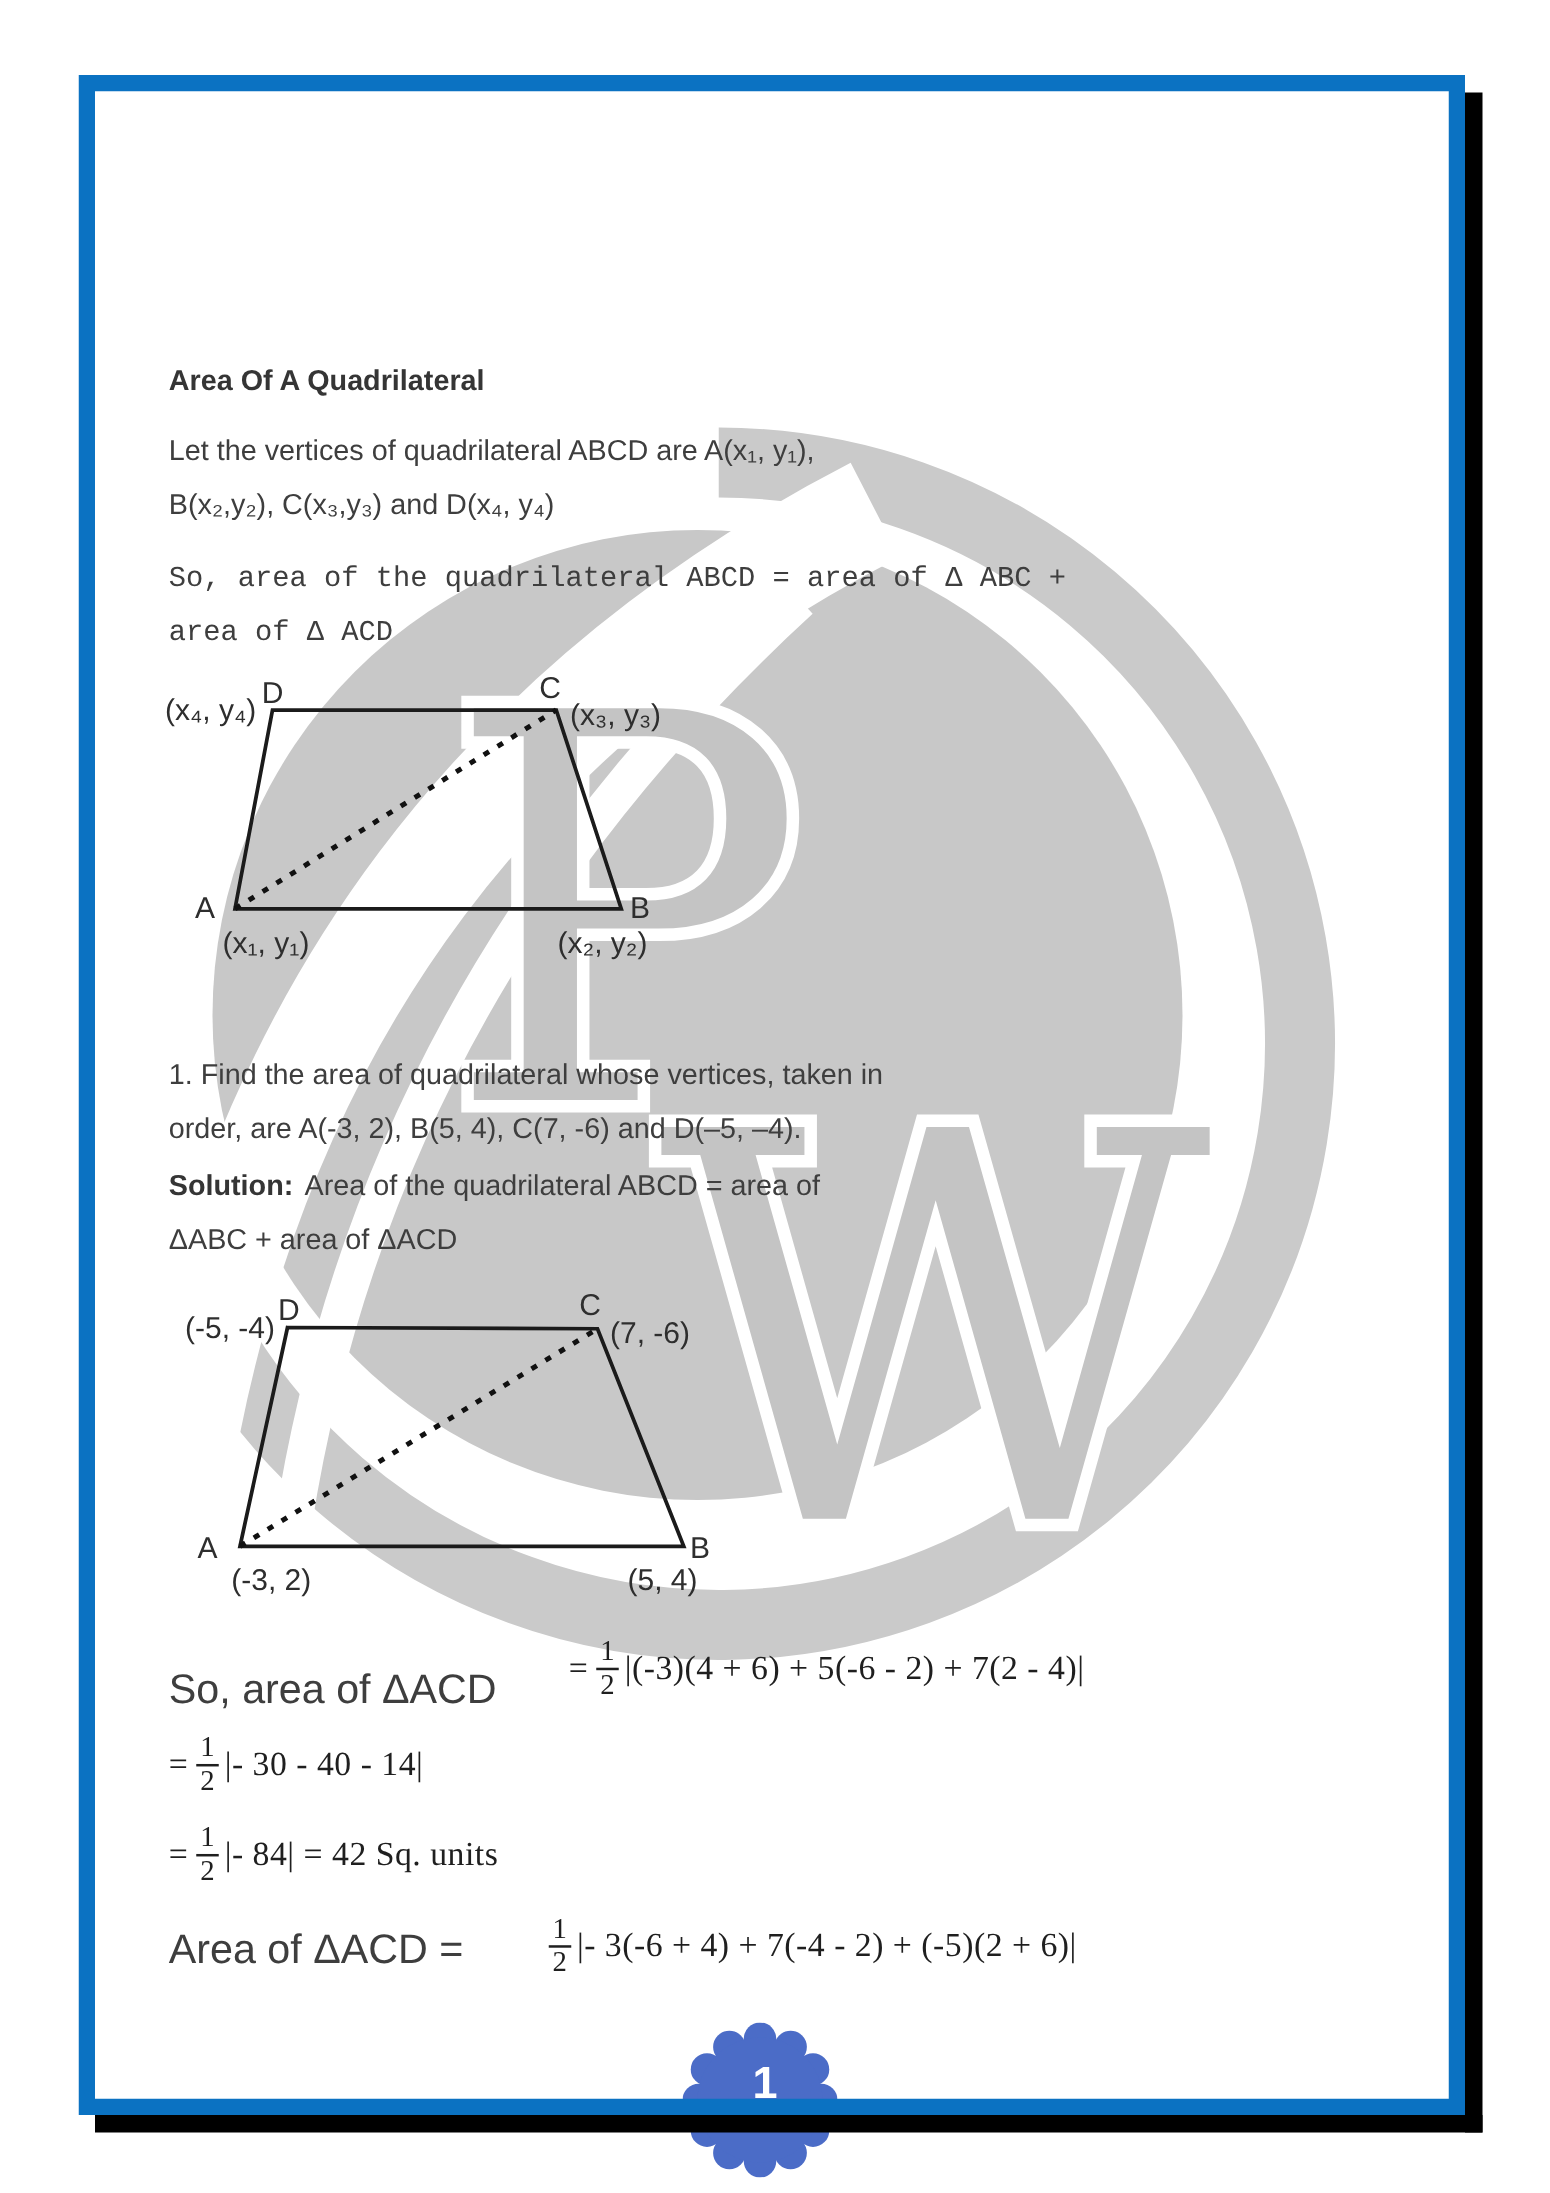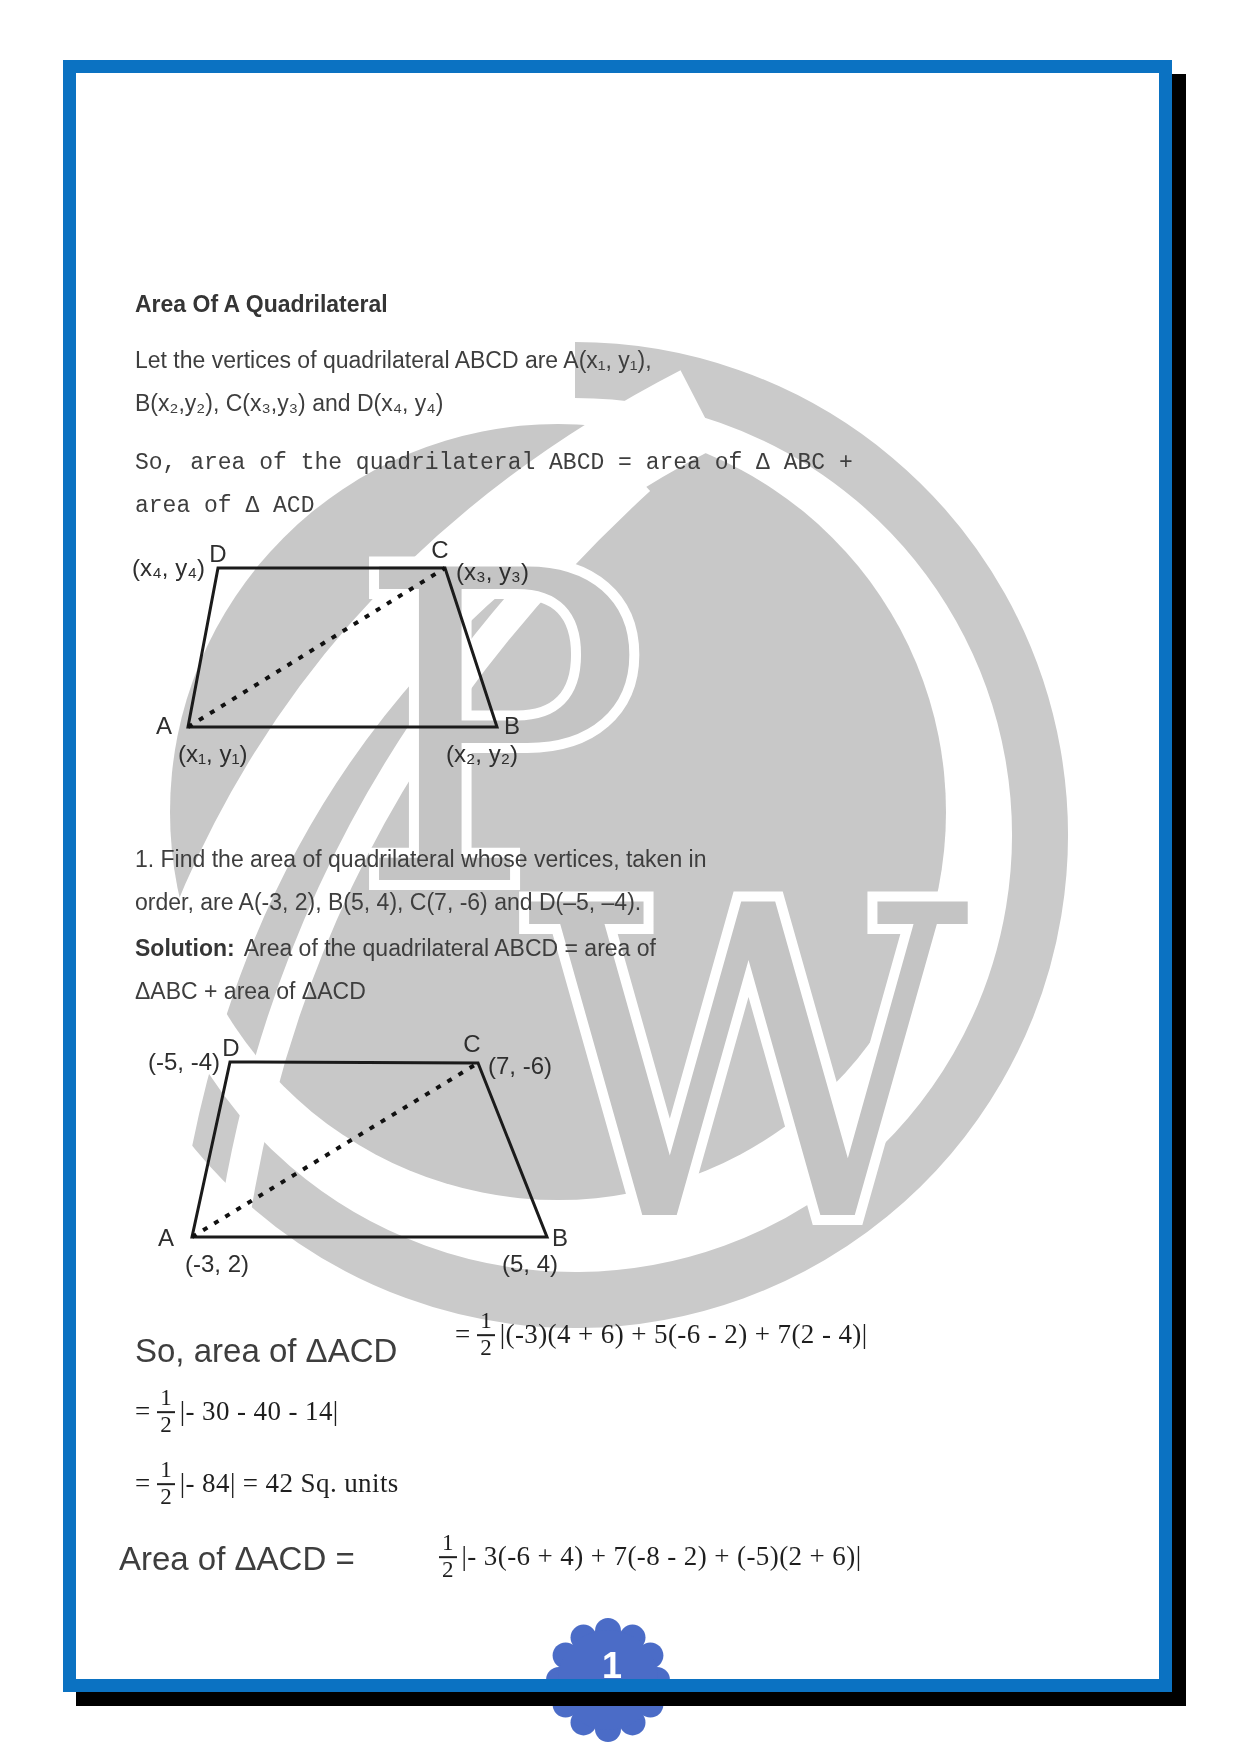--- a/index.html
+++ b/index.html
@@ -113,28 +113,28 @@
 
   <span class="meq" style="left:135px;top:1484px;">
     <span class="pre">=</span>
     <span class="frac">
       <span class="num">1</span>
       <span class="den">2</span>
     </span>
     <span class="body">|- 84| = 42 Sq. units</span>
   </span>
 
-  <div class="mlabel" style="left:119px;top:1540px;text-align:right;">Area of ΔACD =</div>
+  <div class="mlabel" style="left:135px;top:1540px;text-align:right;">Area of ΔACD =</div>
   <span class="meq" style="left:432px;top:1557px;">
     <span class="pre"></span>
     <span class="frac">
       <span class="num">1</span>
       <span class="den">2</span>
     </span>
-    <span class="body">|- 3(-6 + 4) + 7(-8 - 2) + (-5)(2 + 6)|</span>
+    <span class="body">|- 3(-6 + 4) + 7(-4 - 2) + (-5)(2 + 6)|</span>
   </span>
 
   <svg class="badge" width="124" height="124" viewBox="0 0 124 124">
     <g fill="#4b6cc7">
       <circle cx="111" cy="62" r="13"></circle>
         <circle cx="104.4" cy="86.5" r="13"></circle>
       <circle cx="86.5" cy="104.4" r="13"></circle>
         <circle cx="62" cy="111" r="13"></circle>
       <circle cx="37.5" cy="104.4" r="13"></circle>
         <circle cx="19.6" cy="86.5" r="13"></circle>

